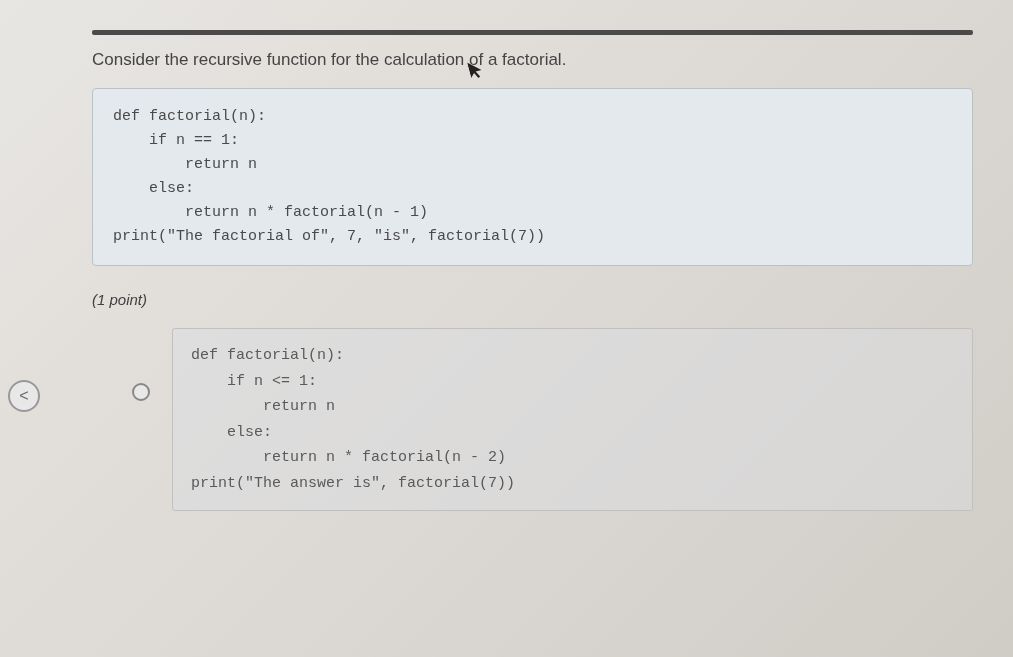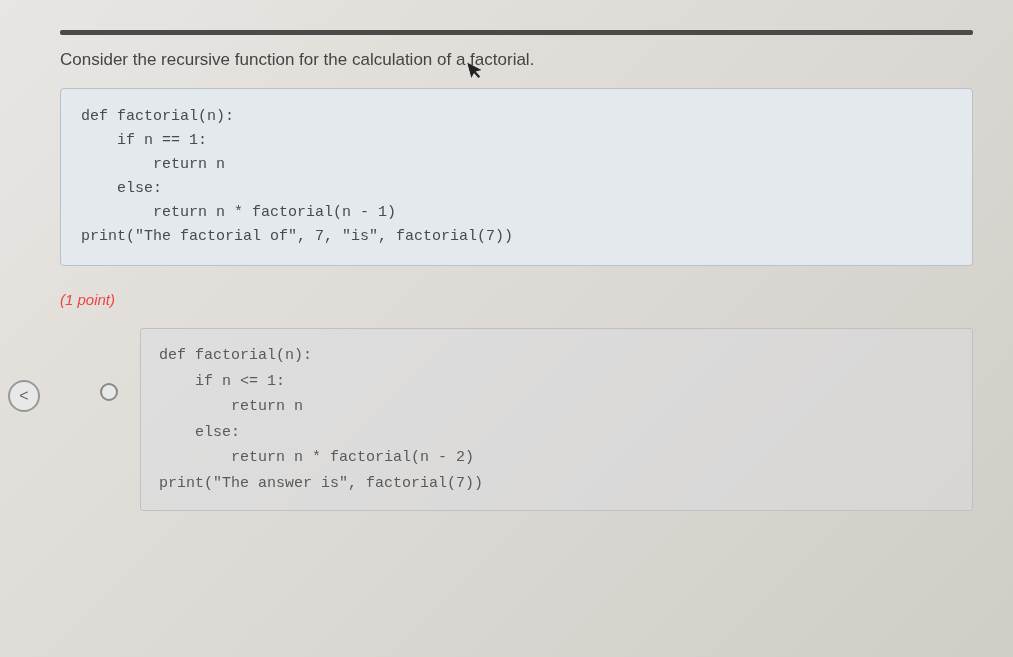--- a/index.html
+++ b/index.html
@@ -10,21 +10,21 @@
     body {
       font-family: Arial, Helvetica, sans-serif;
       background: linear-gradient(135deg, #e8e6e3 0%, #ddd9d4 50%, #d0ccc6 100%);
       width: 1013px;
       height: 657px;
       position: relative;
       overflow: hidden;
       color: #3a3a3a;
     }
     .page-container {
-      padding: 30px 40px 20px 60px;
+      padding: 30px 40px 20px 92px;
     }
     .progress-bar {
       width: 100%;
       height: 5px;
       background: #4a4a4a;
       margin-bottom: 15px;
       border-radius: 2px;
     }
     .question-intro {
       font-size: 17px;
@@ -47,21 +47,21 @@
     }
     .question-text {
       font-size: 17px;
       color: #444;
       margin-bottom: 8px;
       font-weight: 400;
       line-height: 1.5;
     }
     .points-label {
       font-size: 15px;
-      color: #ef4444;
+      color: #404040;
       font-style: italic;
       margin-bottom: 4px;
       margin-top: 12px;
     }
     .answer-block {
       margin-left: 80px;
       margin-top: 20px;
       position: relative;
     }
     .answer-code {

